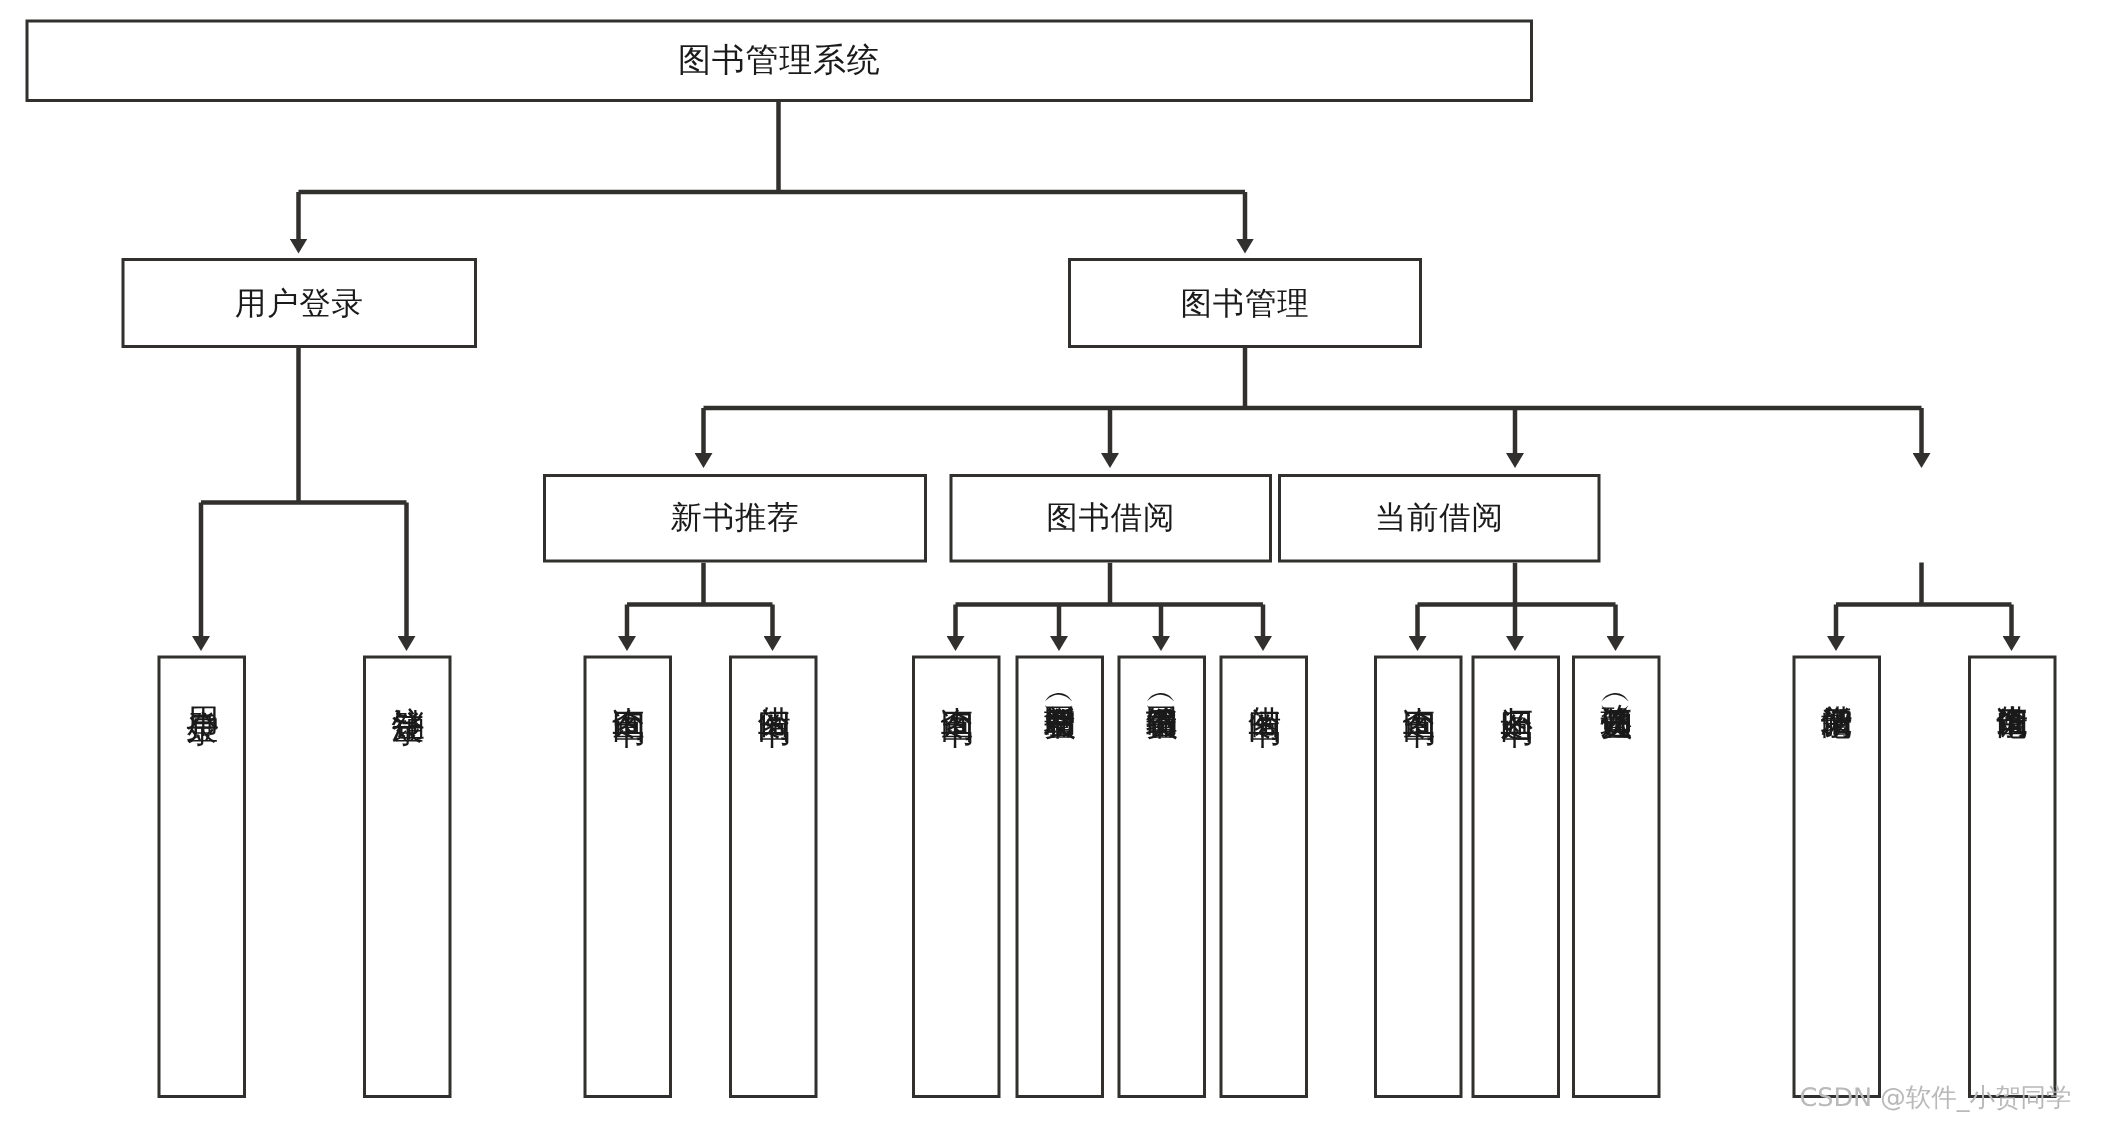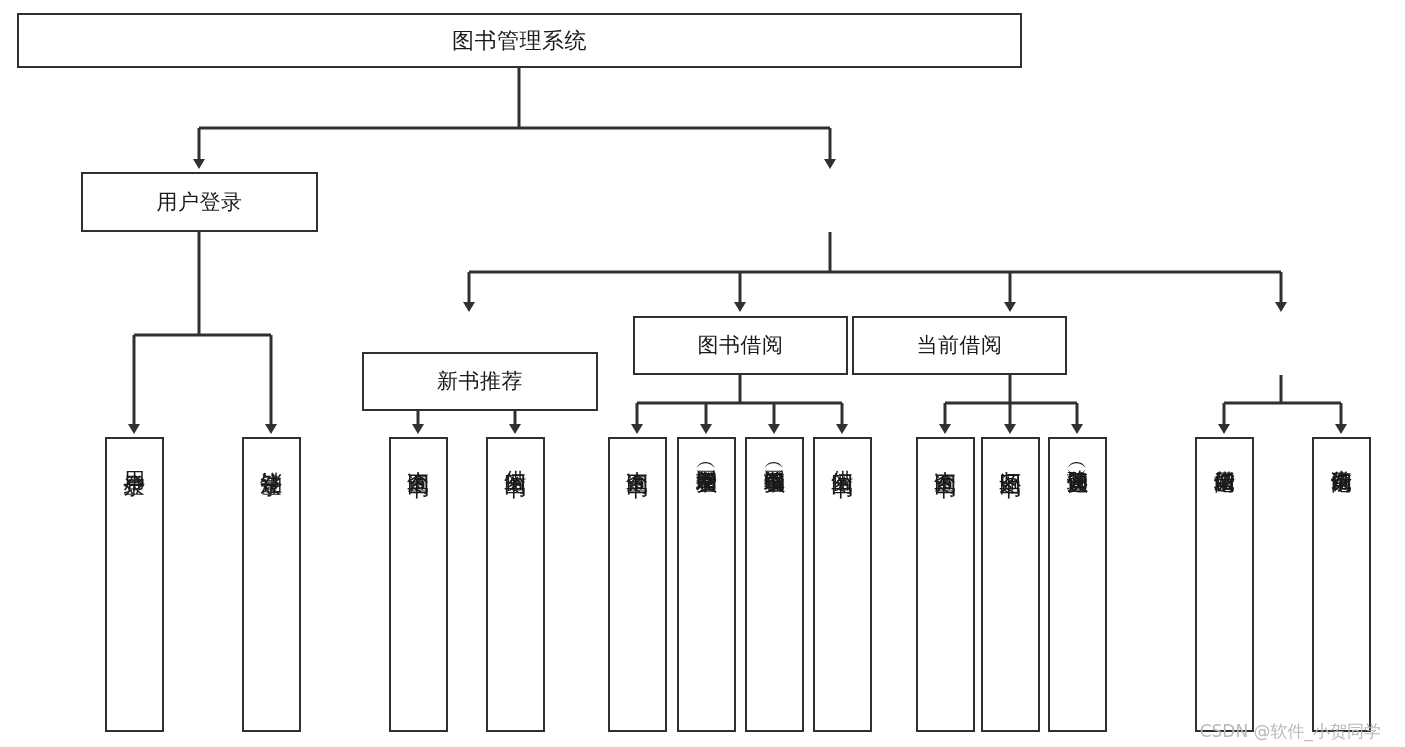--- a/index.html
+++ b/index.html
@@ -132,22 +132,25 @@
     </g>
   </svg>
 
   <div class="node root horiz" style="left:17px; top:13px; width:1005px; height:55px;">
     <span class="lbl">图书管理系统</span>
   </div>
 
   <div class="node horiz" style="left:81px; top:172px; width:237px; height:60px;">
     <span class="lbl">用户登录</span>
   </div>
-
-  <div class="node horiz" style="left:362px; top:316px; width:236px; height:59px;margin-top:36px;">
+  <div class="node horiz" style="left:712px; top:172px; width:236px; height:60px;">
+    <span class="lbl">图书管理</span>
+  </div>
+
+  <div class="node horiz" style="left:362px; top:316px; width:256px; height:59px;">
     <span class="lbl">新书推荐</span>
   </div>
   <div class="node horiz" style="left:633px; top:316px; width:215px; height:59px;">
     <span class="lbl">图书借阅</span>
   </div>
   <div class="node horiz" style="left:852px; top:316px; width:215px; height:59px;">
     <span class="lbl">当前借阅</span>
   </div>
 
   <div class="node vert" style="left:105px; top:437px; width:59px; height:295px;">

